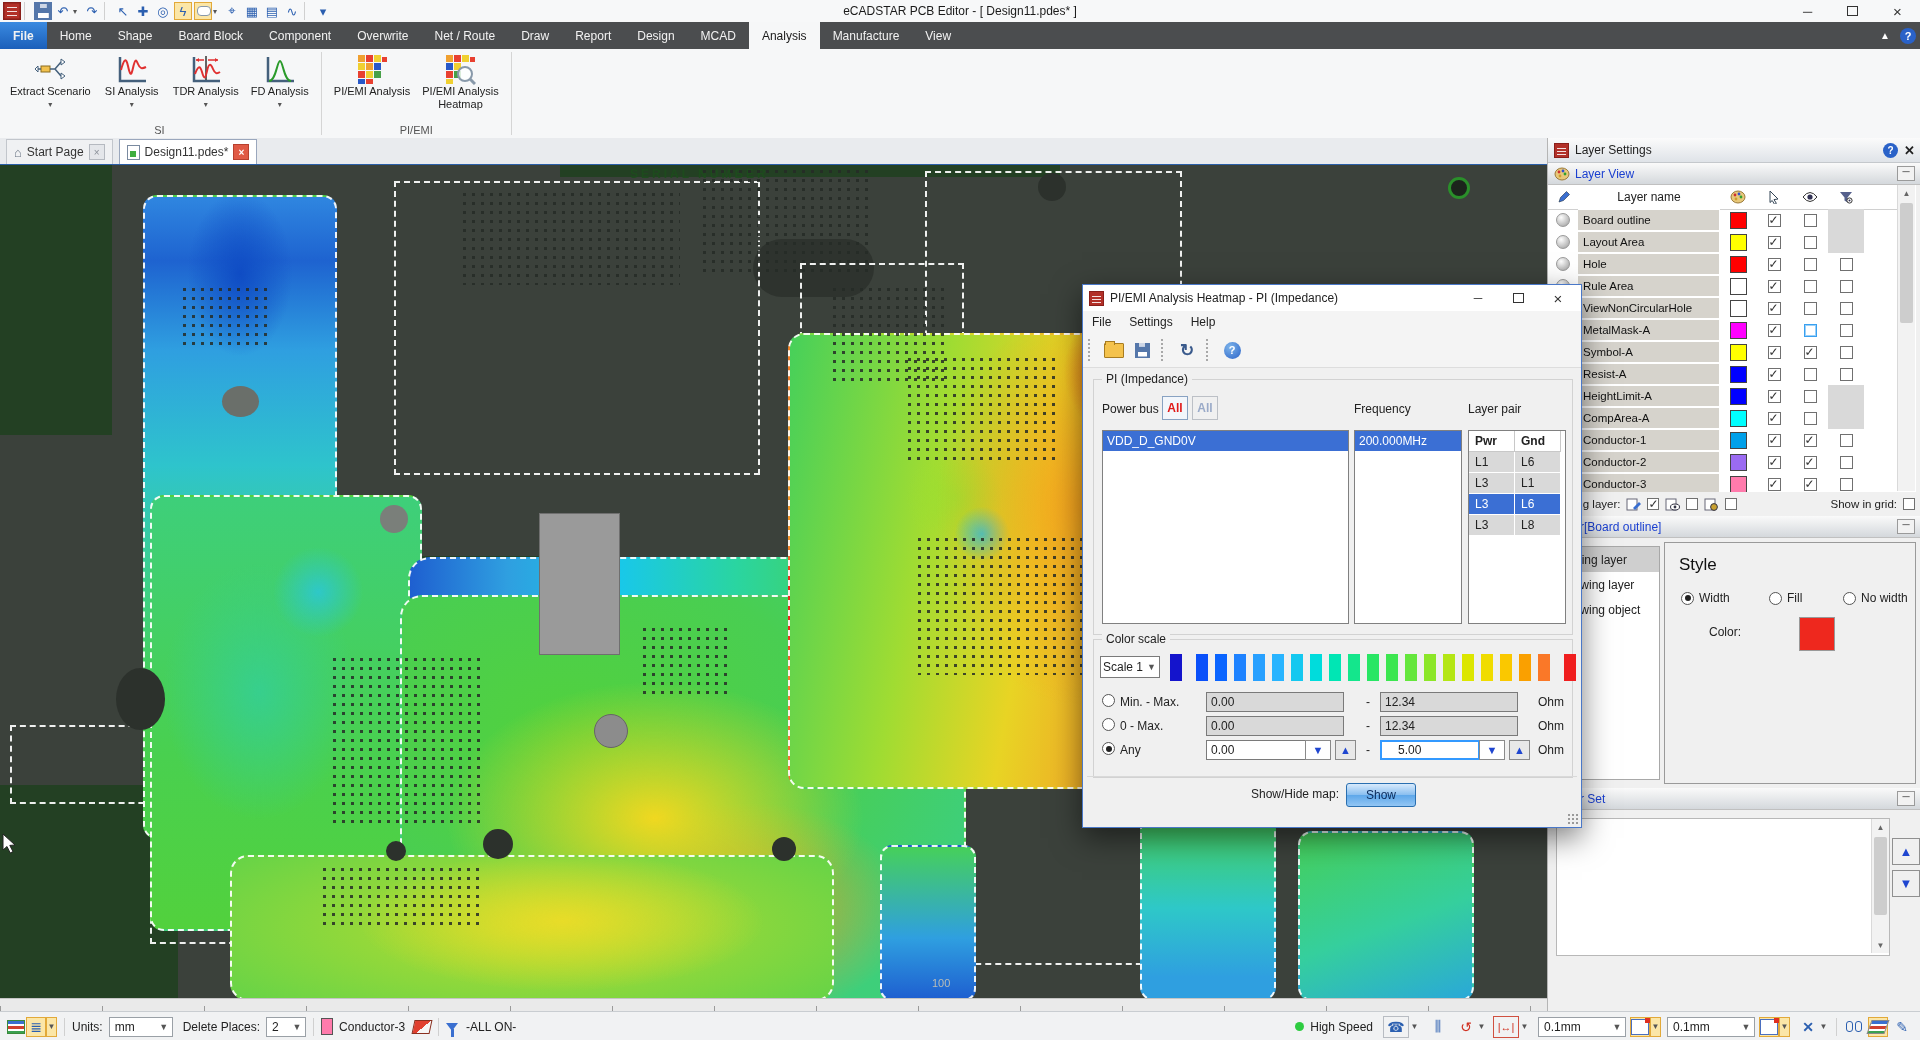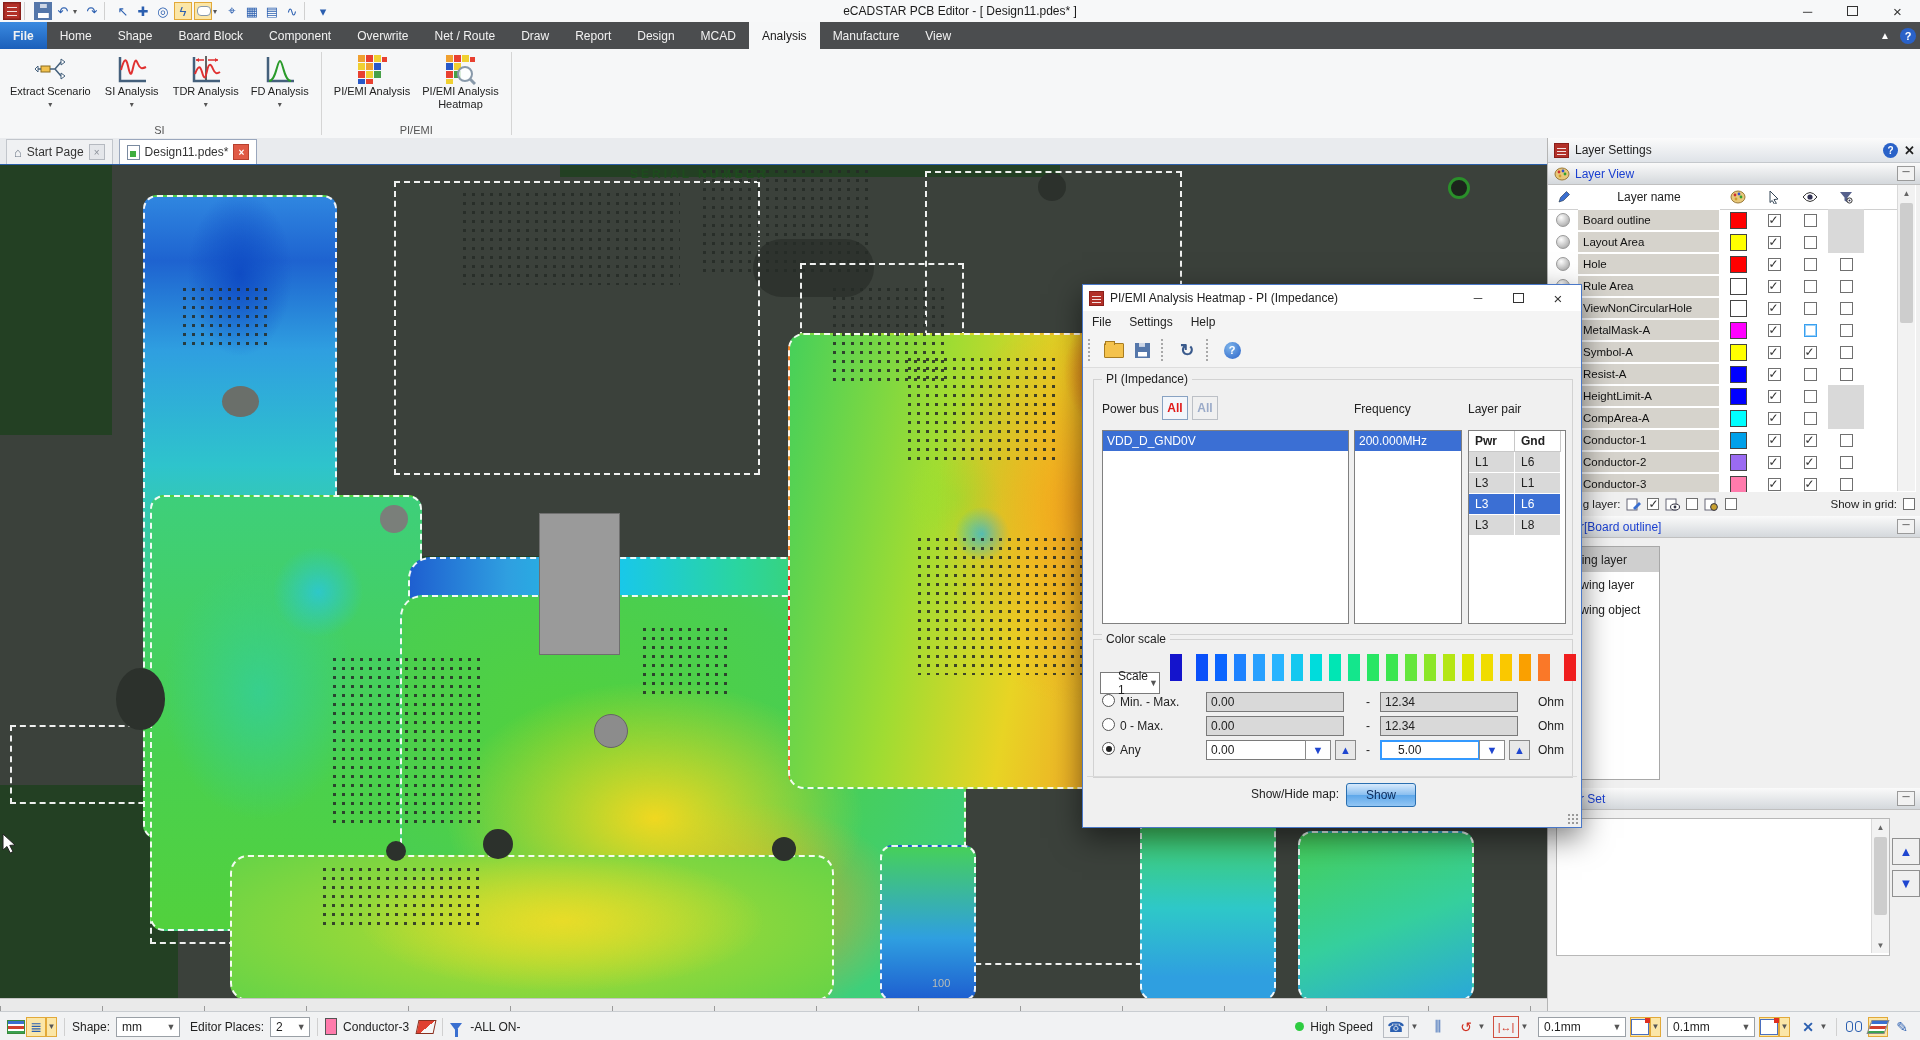--- a/index.html
+++ b/index.html
@@ -196,21 +196,21 @@
   .all-btn.off{border:1px solid #bcc0c6;background:#f0f0f0;color:#9aaac8;}
   .dlist{position:absolute;background:#fff;border:1px solid #808080;overflow:hidden;}
   .dlist .item{height:20px;line-height:20px;padding-left:4px;font-size:12px;white-space:nowrap;}
   .dlist .item.sel{background:#3b6fd4;color:#fff;}
   #pair-table{position:absolute;background:#fff;border:1px solid #808080;overflow:hidden;}
   .prow{display:flex;height:21px;}
   .prow .pc{width:46px;box-sizing:border-box;padding-left:6px;line-height:21px;font-size:12px;background:#d9d9d9;border-right:1px solid #fff;border-bottom:1px solid #fff;}
   .prow.hdr .pc{background:#fff;font-weight:bold;border-right:1px solid #c8c8c8;border-bottom:1px solid #c8c8c8;}
   .prow.sel .pc{background:#3b6fd4;color:#fff;}
   .combo{position:absolute;background:#fff;border:1px solid #7a7a7a;display:flex;align-items:center;
-      font-size:12px;box-sizing:border-box;padding-left:17px;margin-top:16px;}
+      font-size:12px;box-sizing:border-box;padding-left:2px;}
   .combo .cv{flex:1;}
   .combo .ca{width:15px;color:#555;font-size:9px;text-align:center;}
   .sw{display:inline-block;width:12px;height:27px;margin-right:7px;}
   .tb{position:absolute;height:20px;border:1px solid #7a7a7a;background:#fff;font-size:12px;line-height:18px;
       padding-left:4px;box-sizing:border-box;}
   .tb.dis{background:#d9d9d9;}
   .tb.foc{border:2px solid #3399ff;line-height:16px;padding-left:16px;}
   .spin{position:absolute;height:20px;box-sizing:border-box;border:1px solid #8a8a8a;color:#1f46d0;
       display:flex;align-items:center;justify-content:center;font-size:11px;background:#fff;}
   .spin.up{background:#e8e8e8;}
@@ -802,20 +802,39 @@
       <span>Layer[Board outline]</span>
       <span class="sec-min">─</span>
     </div>
 
     <div class="p-abs" id="layer-content">
       <div id="layer-tabs">
           <div class="ltab sel">Editing layer</div>
           <div class="ltab">Drawing layer</div>
           <div class="ltab">Drawing object</div>
         </div>
+      <div id="style-box">
+        <div id="style-title">Style</div>
+        <div class="rrow" style="left:16px;top:48px;">
+          <span class="rad sel"></span>
+          <span>Width</span>
+        </div>
+        <div class="rrow" style="left:104px;top:48px;">
+          <span class="rad"></span>
+          <span>Fill</span>
+        </div>
+        <div class="rrow" style="left:178px;top:48px;">
+          <span class="rad"></span>
+          <span>No width</span>
+        </div>
+        <div class="rrow" style="left:44px;top:82px;">
+          <span>Color:</span>
+        </div>
+        <div id="color-swatch" style="background: rgb(238, 40, 30);"></div>
+      </div>
     </div>
 
     <div class="p-abs sec-hdr" style="left:0;top:650px;">
       <span>Layer Set</span>
       <span class="sec-min">─</span>
     </div>
 
     <div class="p-abs" id="set-content">
       <div id="set-table">
         <div id="set-scroll">
@@ -961,28 +980,28 @@
   </div>
 
   <div class="abs" id="statusbar">
     <span style="width:6px;"></span>
     <span class="sb-ico">
         <span class="layersico" style="transform:none;border-color:#3a8a3a;"></span>
       </span>
     <span class="sb-ico sb-hl">≣</span>
     <span class="sb-drop sb-hl" style="height:20px;line-height:20px;">▼</span>
     <span class="sb-sep"></span>
-    <span>Shape:</span>
+    <span>Units:</span>
     <span style="width:6px;"></span>
     <span class="sb-combo" style="width:64px;">
       <span style="flex:1;">mm</span>
         <span class="ca">▼</span>
     </span>
     <span style="width:10px;"></span>
-    <span>Editor Places:</span>
+    <span>Delete Places:</span>
     <span style="width:6px;"></span>
     <span class="sb-combo" style="width:40px;">
       <span style="flex:1;">2</span>
         <span class="ca">▼</span>
     </span>
     <span class="sb-sep"></span>
     <span class="sb-swatch" style="background: rgb(255, 123, 172);"></span>
     <span style="width:6px;"></span>
     <span>Conductor-3</span>
     <span style="width:8px;"></span>

